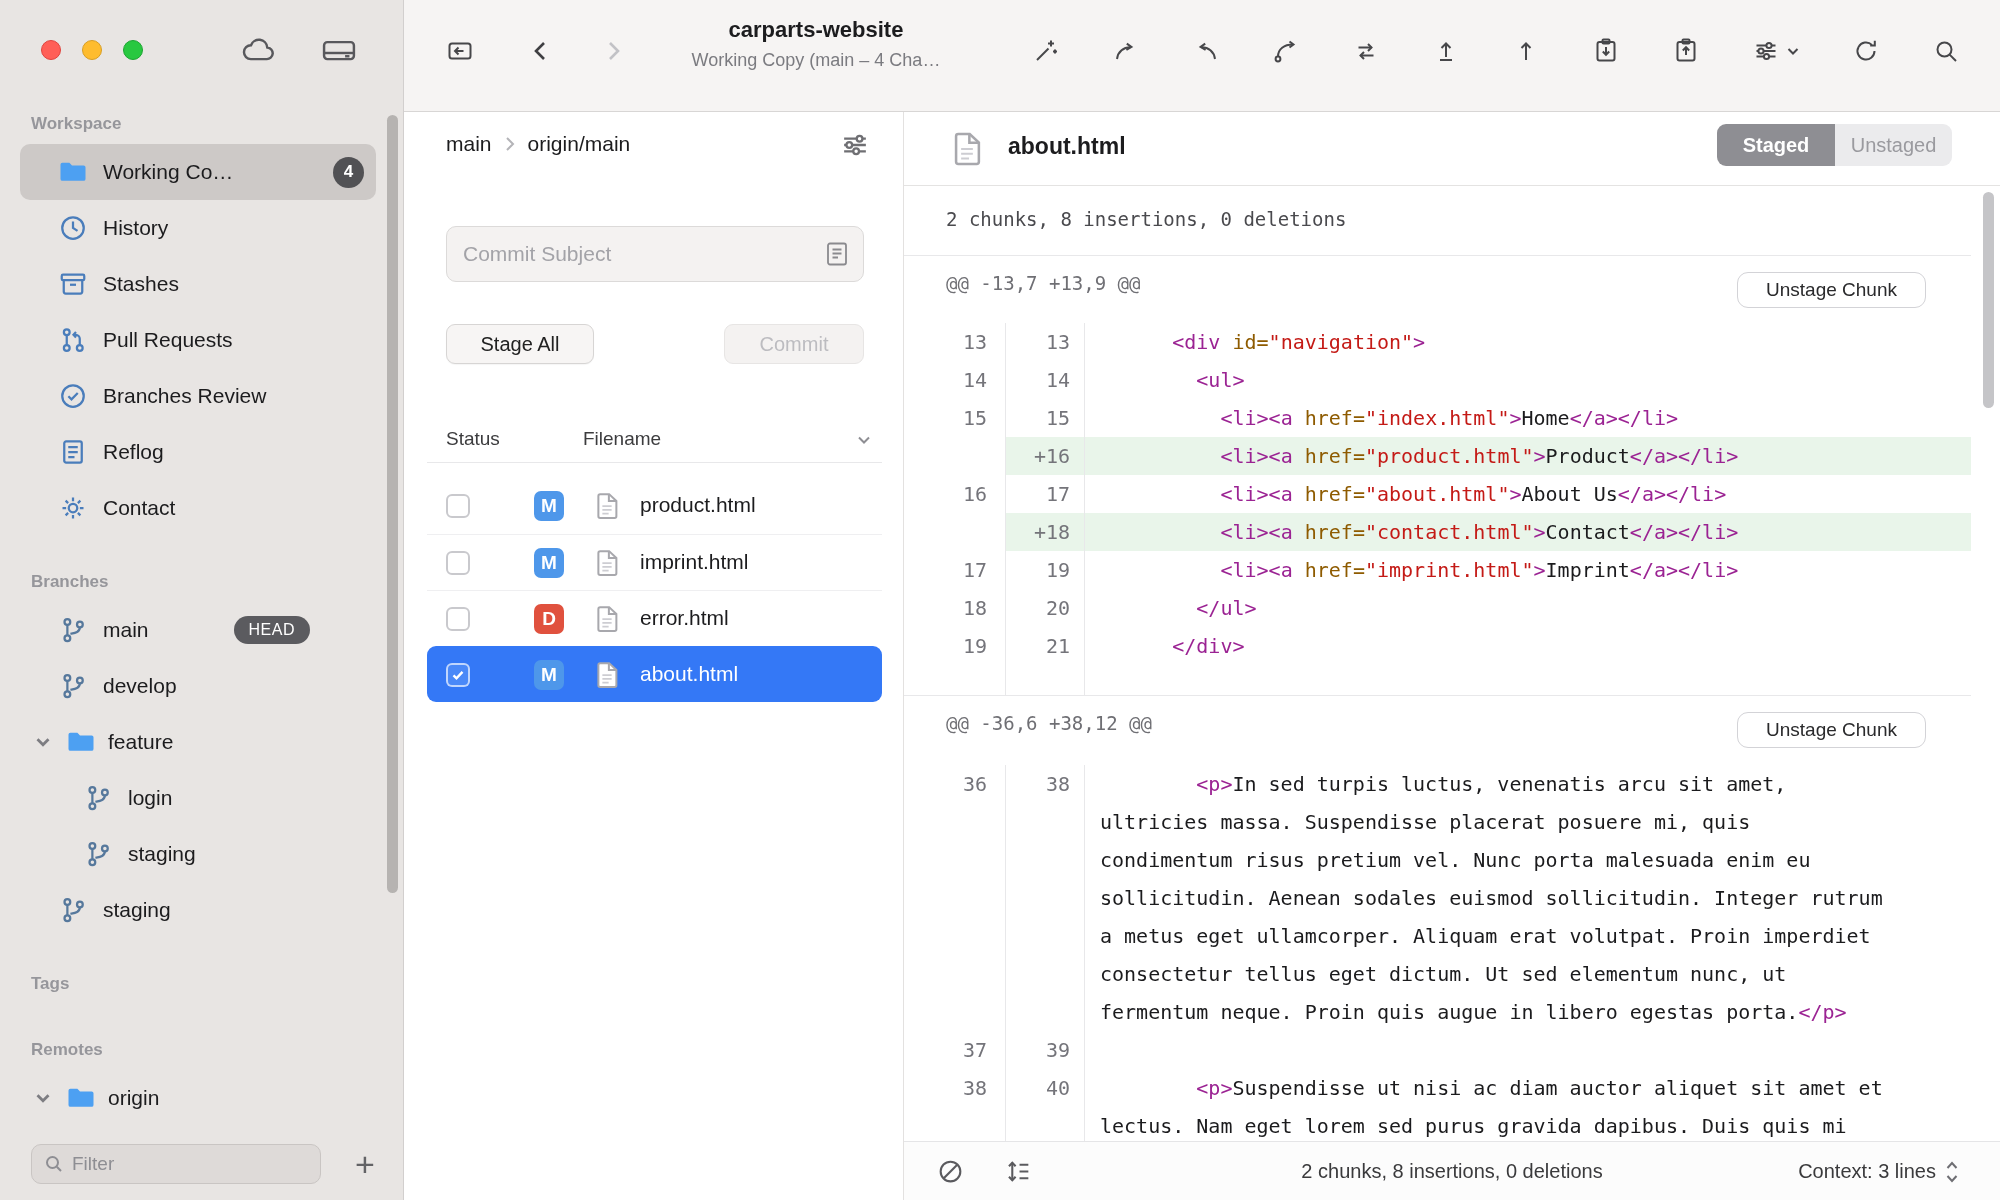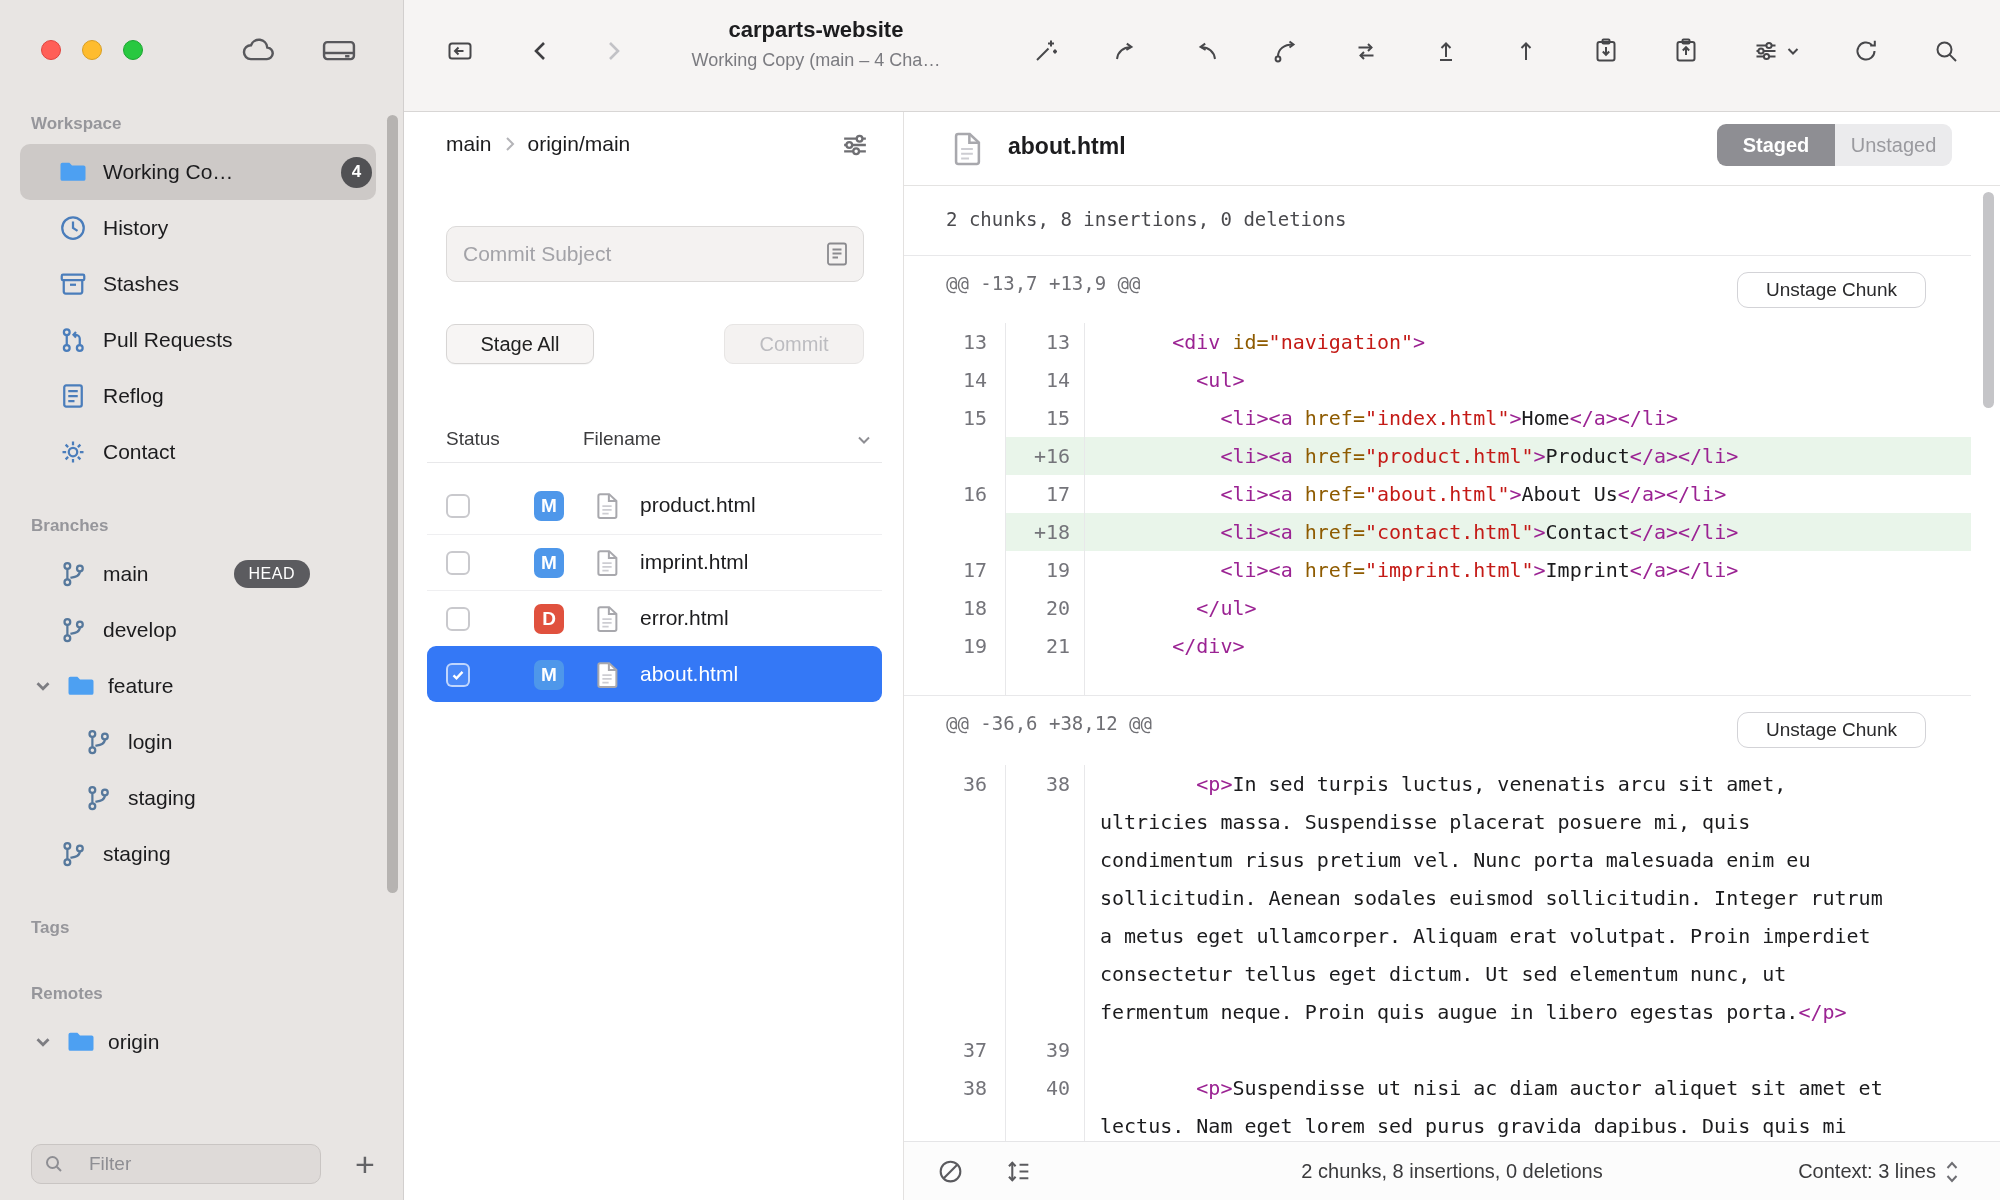--- a/index.html
+++ b/index.html
@@ -10,30 +10,30 @@
   .sidebar { position:absolute; left:0; top:0; bottom:0; width:404px; background:#e8e5e3; border-right:1px solid #d2cfce; }
   .sb-top { position:relative; height:112px; }
   .tl { position:absolute; top:40px; width:20px; height:20px; border-radius:50%; }
   .tl-close { left:41px; background:#ff5f57; border:1px solid #e0443e; }
   .tl-min   { left:82px; background:#febc2e; border:1px solid #d89e24; }
   .tl-zoom  { left:123px; background:#28c840; border:1px solid #1da532; }
   .sb-cloud { position:absolute; left:240px; top:34px; width:38px; height:34px; }
   .sb-drive { position:absolute; left:320px; top:34px; width:38px; height:34px; }
   .sb-title { margin:0 0 8px 31px; height:24px; line-height:24px; font-size:17px; font-weight:700; color:#96969b; }
   .mt-branches { margin-top:34px; } .mt-tags { margin-top:34px; } .mt-remotes { margin-top:42px; }
-  .sb-item { height:56px; margin:0 27px 0 20px; border-radius:10px; display:flex; align-items:center; padding:0 4px 0 38px; gap:15px; font-size:21px; color:#1c1c1e; white-space:nowrap; }
+  .sb-item { height:56px; margin:0 27px 0 20px; border-radius:10px; display:flex; align-items:center; padding:0 12px 0 38px; gap:15px; font-size:21px; color:#1c1c1e; white-space:nowrap; }
   .sb-item.selected { background:#cdc9c7; }
   .sb-item.indent { padding-left:63px; }
   .sb-item.group  { padding-left:12px; gap:12px; }
   .sb-icon { width:30px; height:30px; flex:none; }
   .sb-chev { width:22px; height:22px; flex:none; }
   .sb-count { margin-left:auto; min-width:31px; height:31px; border-radius:16px; background:#515154; color:#fff; font-size:17px; font-weight:700; display:flex; align-items:center; justify-content:center; padding:0 8px; }
   .sb-head-badge { margin-left:70px; background:#5b5b5f; color:#fff; font-size:16px; font-weight:400; padding:5px 15px; border-radius:15px; letter-spacing:.5px; }
   .sb-footer { position:absolute; left:0; right:0; bottom:0; height:72px; }
-  .filter-box { position:absolute; left:31px; bottom:16px; width:290px; height:40px; background:#dedad8; border:1px solid #c9c5c3; border-radius:10px; display:flex; align-items:center; padding:0 12px; gap:25px; }
+  .filter-box { position:absolute; left:31px; bottom:16px; width:290px; height:40px; background:#dedad8; border:1px solid #c9c5c3; border-radius:10px; display:flex; align-items:center; padding:0 12px; gap:8px; }
   .filter-box input { flex:1; min-width:0; border:none; background:transparent; outline:none; font-size:19px; color:#1c1c1e; font-family:inherit; }
   .filter-box input::placeholder { color:#8e8e93; }
   .add-btn { position:absolute; right:18px; bottom:16px; width:40px; height:40px; font-size:34px; font-weight:400; color:#636366; display:flex; align-items:center; justify-content:center; }
   .sb-scroll { position:absolute; right:5px; top:115px; width:11px; height:778px; background:#adaaa8; border-radius:6px; opacity:.85; }
 
   
   .toolbar { position:absolute; left:404px; top:0; right:0; height:112px; background:#f6f4f3; border-bottom:1px solid #d8d6d5; }
   .tb-ico { position:absolute; top:37px; width:28px; height:28px; }
   .tb-open { left:42px; } .tb-back { left:123px; } .tb-fwd { left:195px; }
   .tb-title { position:absolute; left:412px; top:17px; transform:translateX(-50%); text-align:center; white-space:nowrap; }
@@ -171,20 +171,29 @@
             <circle cx="17.4" cy="18.4" r="2.3"></circle>
             <path d="M17.4 16.1V11a3.2 3.2 0 0 0-3.2-3.2h-1.6"></path>
             <path d="M14.4 5.6l-2 2.2 2 2.2"></path>
           </svg>
       </span>
       <span>Pull Requests</span>
     </div>
     <div class="sb-item">
       <span class="sb-icon">
         <svg viewBox="0 0 24 24" fill="none" stroke="#4a7dbb" stroke-width="1.8">
+            <circle cx="12" cy="12" r="8.6"></circle>
+            <path d="M8.3 12.2l2.5 2.5 5-5.1"></path>
+          </svg>
+      </span>
+      <span>Branches Review</span>
+    </div>
+    <div class="sb-item">
+      <span class="sb-icon">
+        <svg viewBox="0 0 24 24" fill="none" stroke="#4a7dbb" stroke-width="1.8">
             <rect x="5" y="3.5" width="14" height="17" rx="1.5"></rect>
             <path d="M8.2 8h7.6M8.2 12h7.6M8.2 16h5"></path>
           </svg>
       </span>
       <span>Reflog</span>
     </div>
     <div class="sb-item">
       <span class="sb-icon">
         <svg viewBox="0 0 24 24" fill="none" stroke="#4a7dbb" stroke-width="1.8">
             <circle cx="12" cy="12" r="3.4"></circle>

